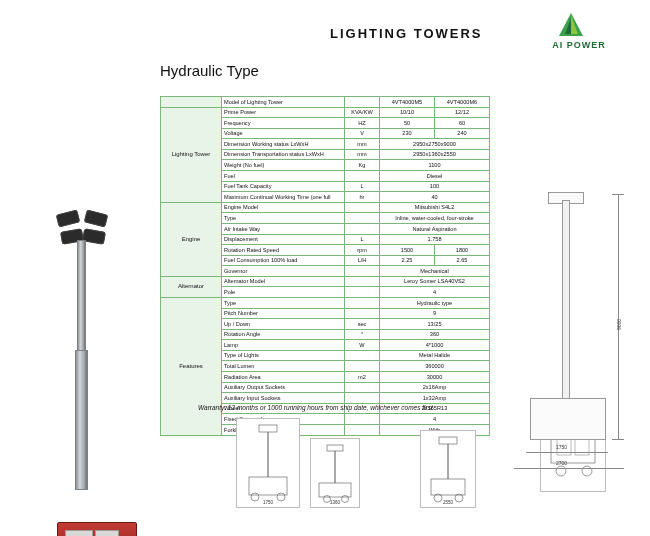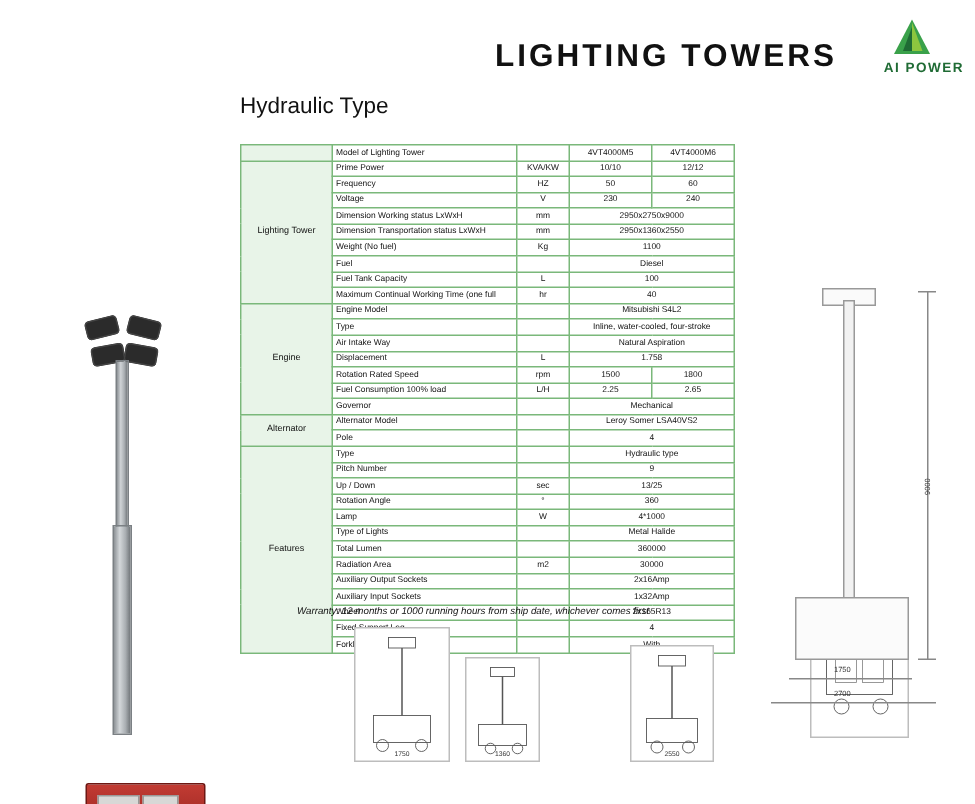--- a/index.html
+++ b/index.html
@@ -9,24 +9,24 @@
     font-family:"Liberation Sans", sans-serif;
     color:#000;
     position:relative;
     overflow:hidden;
   }
   .page{position:absolute;left:0;top:0;width:650px;height:536px;}
 
   
   .hdr-title{
     position:absolute;left:330px;top:26px;
-    font-size:21px;font-weight:bold;letter-spacing:2px;
+    font-size:13px;font-weight:bold;letter-spacing:2px;
     color:#111;
   }
-  .logo{position:absolute;left:581px;top:12px;width:70px;height:44px;}
+  .logo{position:absolute;left:544px;top:12px;width:70px;height:44px;}
   .logo-mark{position:absolute;left:14px;top:0px;width:26px;height:26px;}
   .logo-txt{position:absolute;left:0px;top:28px;width:70px;text-align:center;
     font-size:9px;font-weight:bold;letter-spacing:1px;color:#1f6b34;}
 
   .subtitle{
     position:absolute;left:160px;top:62px;
     font-size:15px;color:#111;
   }
 
   

